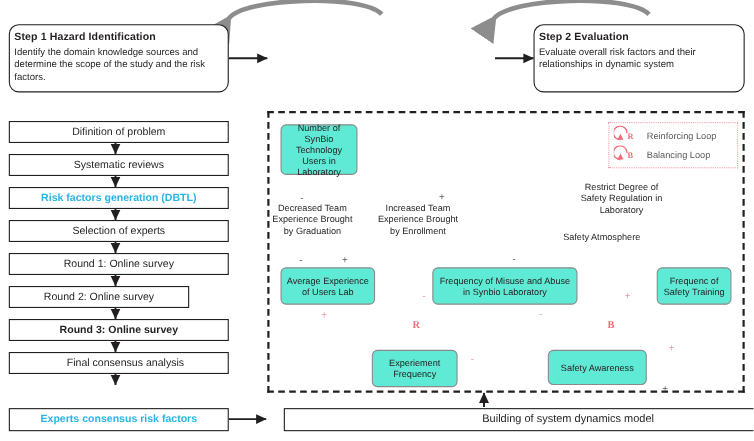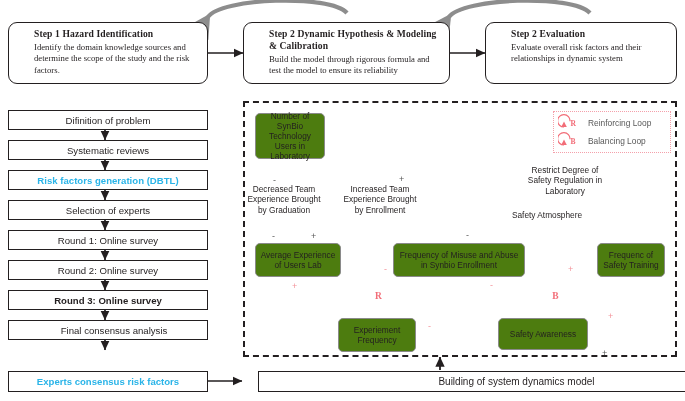--- a/index.html
+++ b/index.html
@@ -8,22 +8,21 @@
     font-family:"Liberation Sans","DejaVu Sans",sans-serif;
     color:#231f20;
   }
   .canvas{position:absolute;left:0;top:0;width:685px;height:401px;}
   svg.layer{position:absolute;left:0;top:0;width:685px;height:401px;pointer-events:none;}
 
   
   .stepbox{
     position:absolute;box-sizing:border-box;
     border:1.6px solid #231f20;border-radius:9px;background:#fff;
-    padding:5px 7px 4px 25px;
-    font-family:Liberation Serif, serif;
+    padding:5px 7px 4px 4px;
   }
   .step-title{font-size:9.6px;font-weight:bold;line-height:12px;margin:0 0 2px 0;letter-spacing:.1px;}
   .step-body{font-size:8.7px;line-height:11.4px;margin:0;}
 
   
   .flowbox{
     position:absolute;box-sizing:border-box;
     border:1.5px solid #231f20;background:#fff;
     display:flex;align-items:center;justify-content:center;
     font-size:9.6px;line-height:11px;text-align:center;
@@ -41,21 +40,21 @@
 
   
   .cld-frame{
     position:absolute;box-sizing:border-box;
     border:2.2px dashed #231f20;background:#fff;
   }
 
   
   .node{
     position:absolute;box-sizing:border-box;
-    border:1px solid #8a8a8a;border-radius:5px;background:#4d7c0f;
+    border:1px solid #8a8a8a;border-radius:5px;background:#5eead4;
     display:flex;align-items:center;justify-content:center;text-align:center;
     font-size:8.3px;line-height:10.2px;padding:1px 2px;color:#231f20;
   }
   
   .plain{
     position:absolute;text-align:center;font-size:8.3px;line-height:10.4px;color:#231f20;
   }
 
   
   .sign{position:absolute;font-size:9px;line-height:9px;color:#5a5a5a;}
@@ -164,24 +163,20 @@
       <path d="M546,303 A11,11 0 1 1 557,292" fill="none" stroke="#f26d78" stroke-width="1.5"></path>
       <path d="M542,303 L546,295 L550,303 z" fill="#f26d78"></path>
     </g>
   </svg>
 
   <div class="stepbox" style="left:8px;top:22px;width:200px;height:62px;">
     <p class="step-title">Step 1  Hazard Identification</p>
     <p class="step-body">Identify the domain knowledge sources and determine the scope of the study and the risk factors.</p>
   </div>
 
-  <div class="stepbox" style="left:243px;top:22px;width:207px;height:62px;">
-    <p class="step-title">Step 2  Dynamic Hypothesis &amp; Modeling &amp; Calibration</p>
-    <p class="step-body">Build the model through rigorous formula and test the model to ensure its reliability</p>
-  </div>
 
   <div class="stepbox" style="left:485px;top:22px;width:192px;height:62px;">
     <p class="step-title">Step 2  Evaluation</p>
     <p class="step-body">Evaluate overall risk factors and their relationships in dynamic system</p>
   </div>
 
   <div class="flowbox" style="left:8px;top:140px;width:200px;height:20px;">
       <span>Systematic reviews</span>
     </div>
   <div class="flowbox" style="left:8px;top:110px;width:200px;height:20px;">
@@ -189,21 +184,21 @@
     </div>
   <div class="flowbox" style="left:8px;top:200px;width:200px;height:20px;">
       <span>Selection of experts</span>
     </div>
   <div class="flowbox cyan" style="left:8px;top:170px;width:200px;height:20px;">
       <span>Risk factors generation (DBTL)</span>
     </div>
   <div class="flowbox" style="left:8px;top:230px;width:200px;height:20px;">
       <span>Round 1: Online survey</span>
     </div>
-  <div class="flowbox" style="left:8px;top:260px;width:200px;height:20px;">
+  <div class="flowbox" style="left:8px;top:260px;width:164px;height:20px;">
       <span>Round 2: Online survey</span>
     </div>
   <div class="flowbox bold" style="left:8px;top:290px;width:200px;height:20px;">
       <span>Round 3: Online survey</span>
     </div>
   <div class="flowbox" style="left:8px;top:320px;width:200px;height:20px;padding-left:12px;">
       <span>Final consensus analysis</span>
     </div>
   <div class="flowbox cyan" style="left:8px;top:371px;width:200px;height:21px;">
       <span>Experts consensus risk factors</span>
@@ -217,21 +212,21 @@
 
   <div class="node" style="left:255px;top:113px;width:70px;height:46px;">
     <span>Number of SynBio Technology Users in Laboratory</span>
   </div>
 
   <div class="node" style="left:255px;top:243px;width:86px;height:34px;">
     <span>Average Experience of Users Lab</span>
   </div>
 
   <div class="node" style="left:393px;top:243px;width:132px;height:34px;">
-    <span>Frequency of Misuse and Abuse in Synbio Enrollment</span>
+    <span>Frequency of Misuse and Abuse in Synbio Laboratory</span>
   </div>
 
   <div class="node" style="left:597px;top:243px;width:68px;height:34px;">
     <span>Frequenc of Safety Training</span>
   </div>
 
   <div class="node" style="left:338px;top:318px;width:78px;height:34px;">
     <span>Experiement Frequency</span>
   </div>
 

